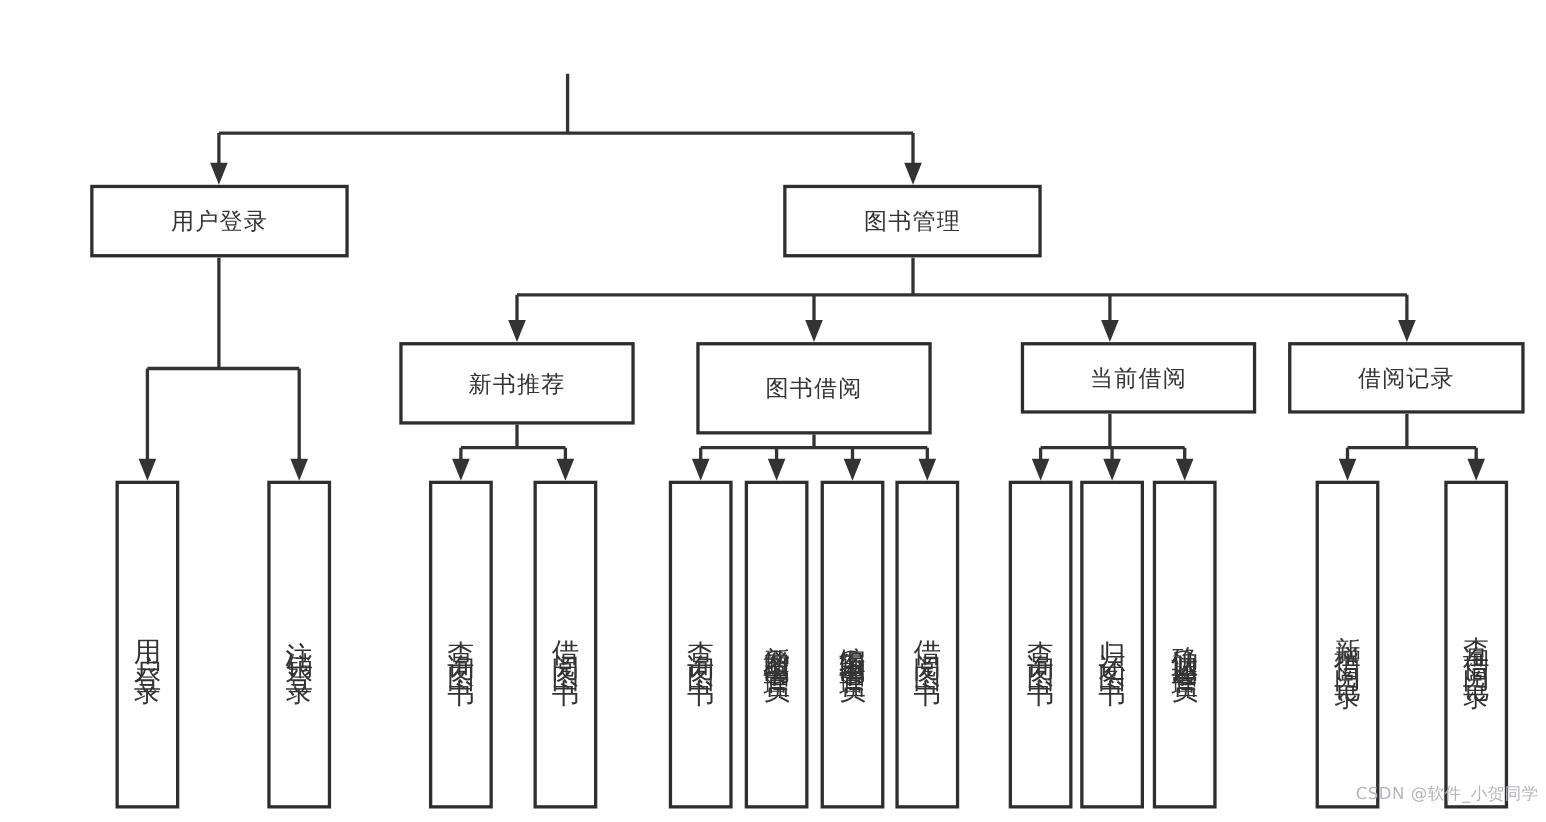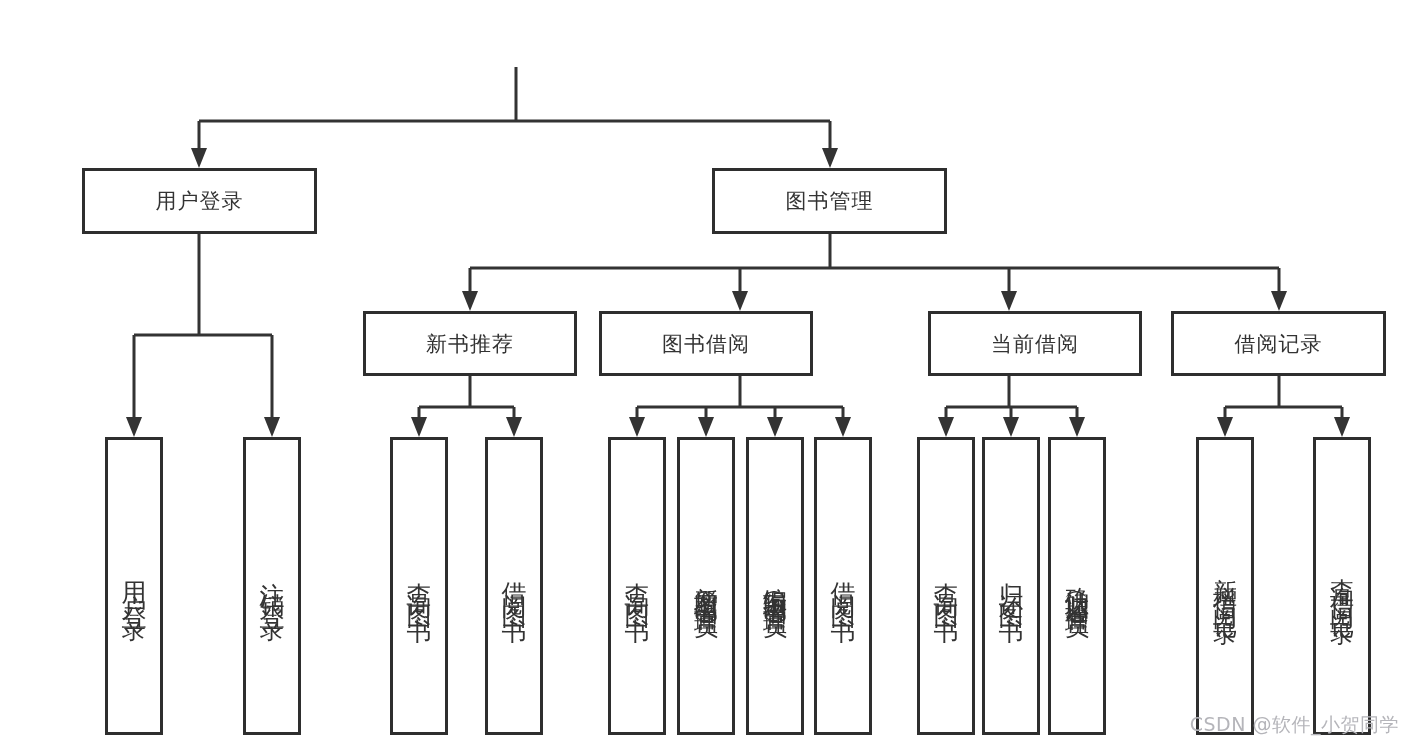--- a/index.html
+++ b/index.html
@@ -45,21 +45,21 @@
     text-orientation:mixed;
     font-size:25px;
     letter-spacing:12px;
     line-height:1;
   }
   .vlabel.long{letter-spacing:4px;font-size:24px;}
   .vlabel.mid{letter-spacing:9px;font-size:24px;}
   .watermark{
     position:absolute;
     top:712px;right:6px;
-    font-size:19px;
+    font-size:15px;
     color:var(--wm);
     letter-spacing:0.5px;
     z-index:3;
   }
 </style>
 </head>
 <body>
 
 <div id="canvas">
 
@@ -103,22 +103,22 @@
       <path d="M1279 376 V407 M1225 407 H1342 M1225 407 V418 M1342 407 V418"></path>
       <polygon points="1225,437 1217,417 1233,417"></polygon>
       <polygon points="1342,437 1334,417 1350,417"></polygon>
     </g>
   </svg>
 
 
   <div class="box" style="left:82px;top:168px;width:235px;height:66px;">用户登录</div>
   <div class="box" style="left:712px;top:168px;width:235px;height:66px;font-family:Liberation Mono, monospace;">图书管理</div>
 
-  <div class="box" style="left:363px;top:311px;width:214px;height:65px;">新书推荐</div>
-  <div class="box" style="left:599px;top:311px;width:214px;height:65px;">图书借阅</div>
+  <div class="box" style="left:363px;top:311px;width:214px;height:75px;">新书推荐</div>
+  <div class="box" style="left:633px;top:311px;width:214px;height:84px;">图书借阅</div>
   <div class="box" style="left:902px;top:311px;width:214px;height:65px;margin-left:26px;">当前借阅</div>
   <div class="box" style="left:1171px;top:311px;width:215px;height:65px;">借阅记录</div>
 
   <div class="vbox" style="left:105px;top:437px;width:58px;height:298px;">
     <span class="vlabel">用户登录</span>
   </div>
   <div class="vbox" style="left:243px;top:437px;width:58px;height:298px;">
     <span class="vlabel">注销登录</span>
   </div>
 

